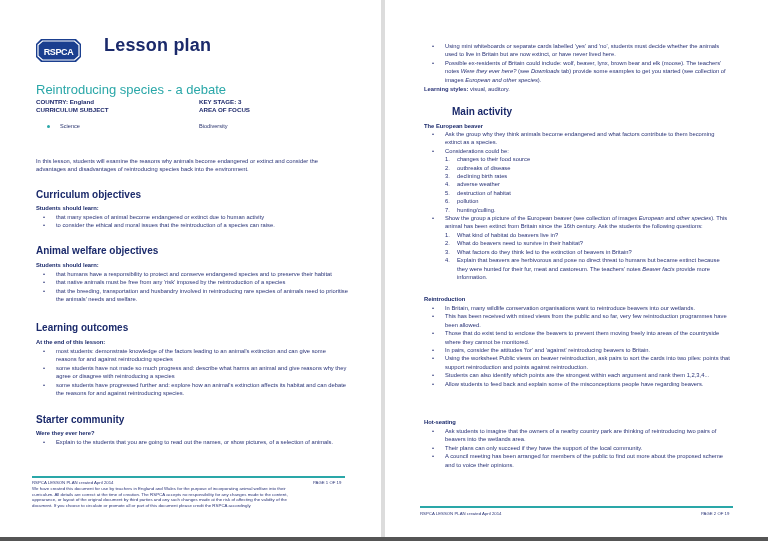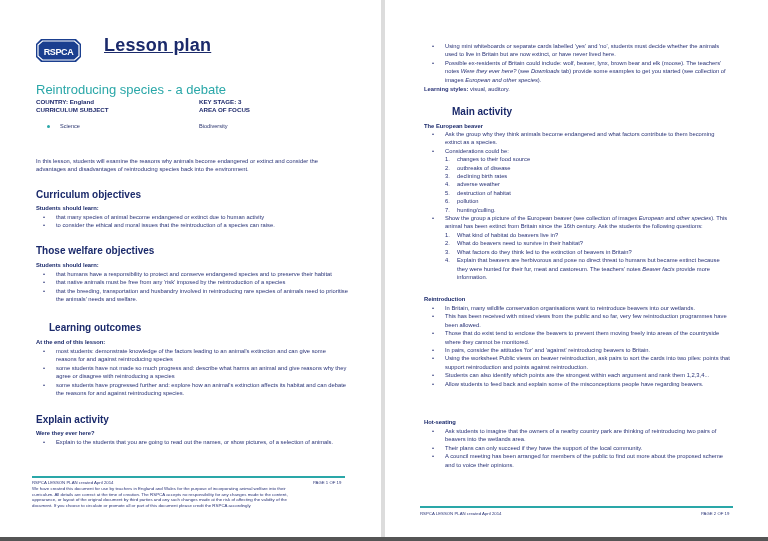--- a/index.html
+++ b/index.html
@@ -5,21 +5,21 @@
   html, body { margin:0; padding:0; }
   body { width:768px; height:541px; background:#fafafa; position:relative; overflow:hidden;
          font-family:"Liberation Sans", sans-serif; color:#1f2a6b; }
   .page { position:absolute; top:0; height:537px; background:#fff; overflow:hidden; }
   #page1 { left:0; width:381px; }
   #page2 { left:385px; width:383px; }
   .divider { position:absolute; left:381px; top:0; width:4px; height:537px; background:#dcdcdc; }
   .bottombar { position:absolute; left:0; top:537px; width:768px; height:4px; background:#555; }
 
   .logo { position:absolute; left:35px; top:38px; width:47px; height:25px; }
-  .doc-title { position:absolute; left:104px; top:35px; font-size:18px; font-weight:bold; color:#1b2a6b; letter-spacing:0.2px;text-decoration:underline; }
+  .doc-title { position:absolute; left:104px; top:35px; font-size:18px; font-weight:bold; color:#1b2a6b; letter-spacing:0.2px; }
   .lesson-title { position:absolute; left:36px; top:82px; font-size:13px; font-weight:normal; color:#2aa7a8; }
   .meta { position:absolute; font-size:6.2px; font-weight:bold; color:#1f2a6b; }
   .meta-val { position:absolute; font-size:5.6px; color:#2b356f; }
   .teal-dot { position:absolute; left:47px; top:125px; width:3px; height:3px; border-radius:50%; background:#2aa7a8; }
 
   .body-text { position:absolute; font-size:5.8px; line-height:8.4px; color:#283276; }
   .h2 { position:absolute; font-size:10px; font-weight:bold; color:#1b2a6b; }
   .sub { position:absolute; font-size:5.8px; font-weight:bold; color:#1b2a6b; }
   ul.bl { position:absolute; margin:0; padding:0; list-style:none; font-size:5.8px; line-height:8.4px; color:#283276; }
   ul.bl li { position:relative; padding-left:18px; }
@@ -58,37 +58,37 @@
 
   <div class="body-text" style="left:36px;top:157px;width:310px;">In this lesson, students will examine the reasons why animals become endangered or extinct and consider the advantages and disadvantages of reintroducing species back into the environment.</div>
 
   <div class="h2" style="left:36px;top:189px;">Curriculum objectives</div>
   <div class="sub" style="left:36px;top:205px;">Students should learn:</div>
   <ul class="bl" style="left:38px;top:213px;width:310px;">
     <li>that many species of animal become endangered or extinct due to human activity</li>
     <li>to consider the ethical and moral issues that the reintroduction of a species can raise.</li>
   </ul>
 
-  <div class="h2" style="left:36px;top:245px;">Those welfare objectives</div>
+  <div class="h2" style="left:36px;top:245px;">Animal welfare objectives</div>
   <div class="sub" style="left:36px;top:262px;">Students should learn:</div>
   <ul class="bl" style="left:38px;top:270px;width:310px;">
     <li>that humans have a responsibility to protect and conserve endangered species and to preserve their habitat</li>
     <li>that native animals must be free from any 'risk' imposed by the reintroduction of a species</li>
     <li>that the breeding, transportation and husbandry involved in reintroducing rare species of animals need to prioritise the animals' needs and welfare.</li>
   </ul>
 
-  <div class="h2" style="left:49px;top:322px;">Learning outcomes</div>
+  <div class="h2" style="left:36px;top:322px;">Learning outcomes</div>
   <div class="sub" style="left:36px;top:339px;">At the end of this lesson:</div>
   <ul class="bl" style="left:38px;top:347px;width:310px;">
     <li>most students: demonstrate knowledge of the factors leading to an animal's extinction and can give some reasons for and against reintroducing species</li>
     <li>some students have not made so much progress and: describe what harms an animal and give reasons why they agree or disagree with reintroducing a species</li>
     <li>some students have progressed further and: explore how an animal's extinction affects its habitat and can debate the reasons for and against reintroducing species.</li>
   </ul>
 
-  <div class="h2" style="left:36px;top:414px;">Explain activity</div>
+  <div class="h2" style="left:36px;top:414px;">Starter community</div>
   <div class="sub" style="left:36px;top:430px;">Were they ever here?</div>
   <ul class="bl" style="left:38px;top:438px;width:310px;">
     <li>Explain to the students that you are going to read out the names, or show pictures, of a selection of animals.</li>
   </ul>
 
   <div class="footer-line" style="left:32px;top:476px;width:313px;"></div>
   <div class="footer-left" style="left:32px;top:480px;">RSPCA LESSON PLAN created April 2014</div>
   <div class="footer-right" style="left:313px;top:480px;">PAGE 1 OF 19</div>
   <div class="disclaimer" style="left:32px;top:486px;">We have created this document for use by teachers in England and Wales for the purpose of incorporating animal welfare into their curriculum. All details are correct at the time of creation. The RSPCA accepts no responsibility for any changes made to the content, appearance, or layout of the original document by third parties and any such changes made at the risk of affecting the validity of the document. If you choose to circulate or promote all or part of this document please credit the RSPCA accordingly</div>
 </div>

